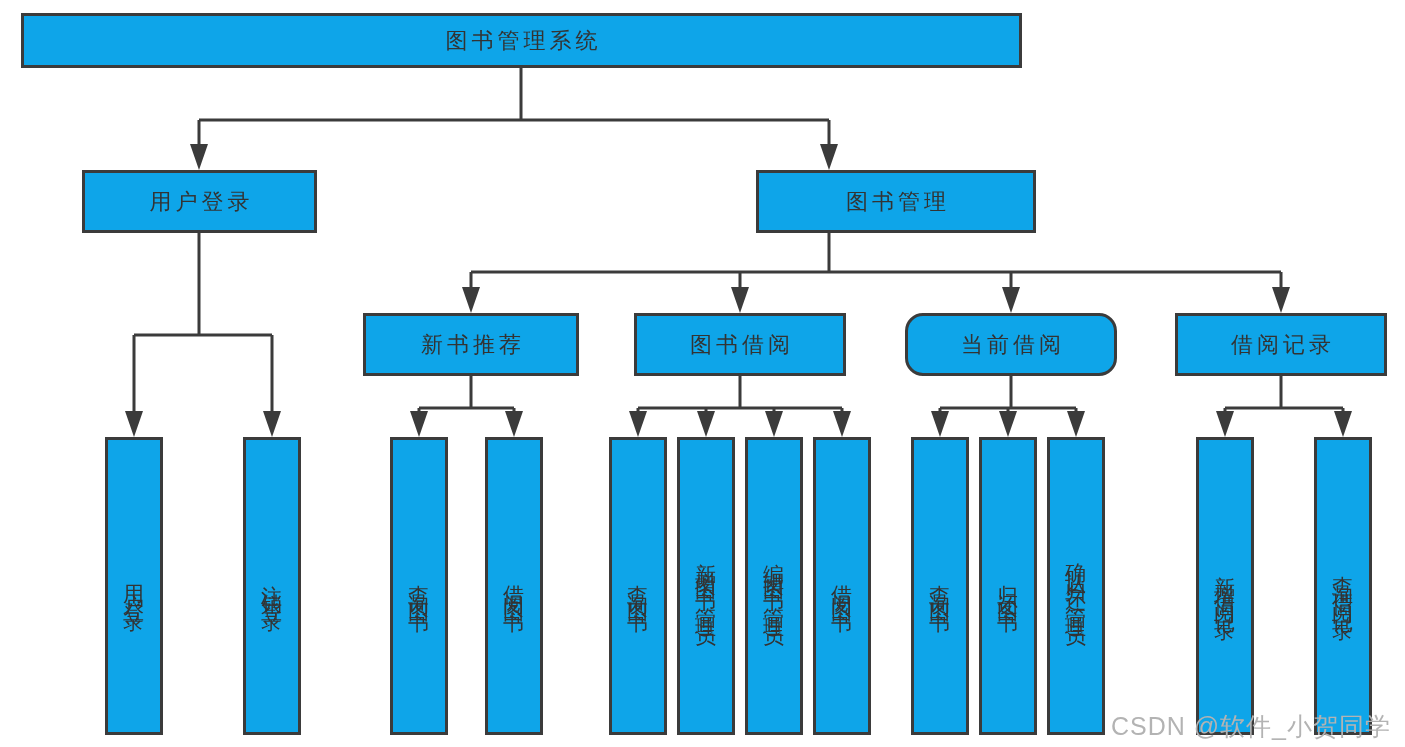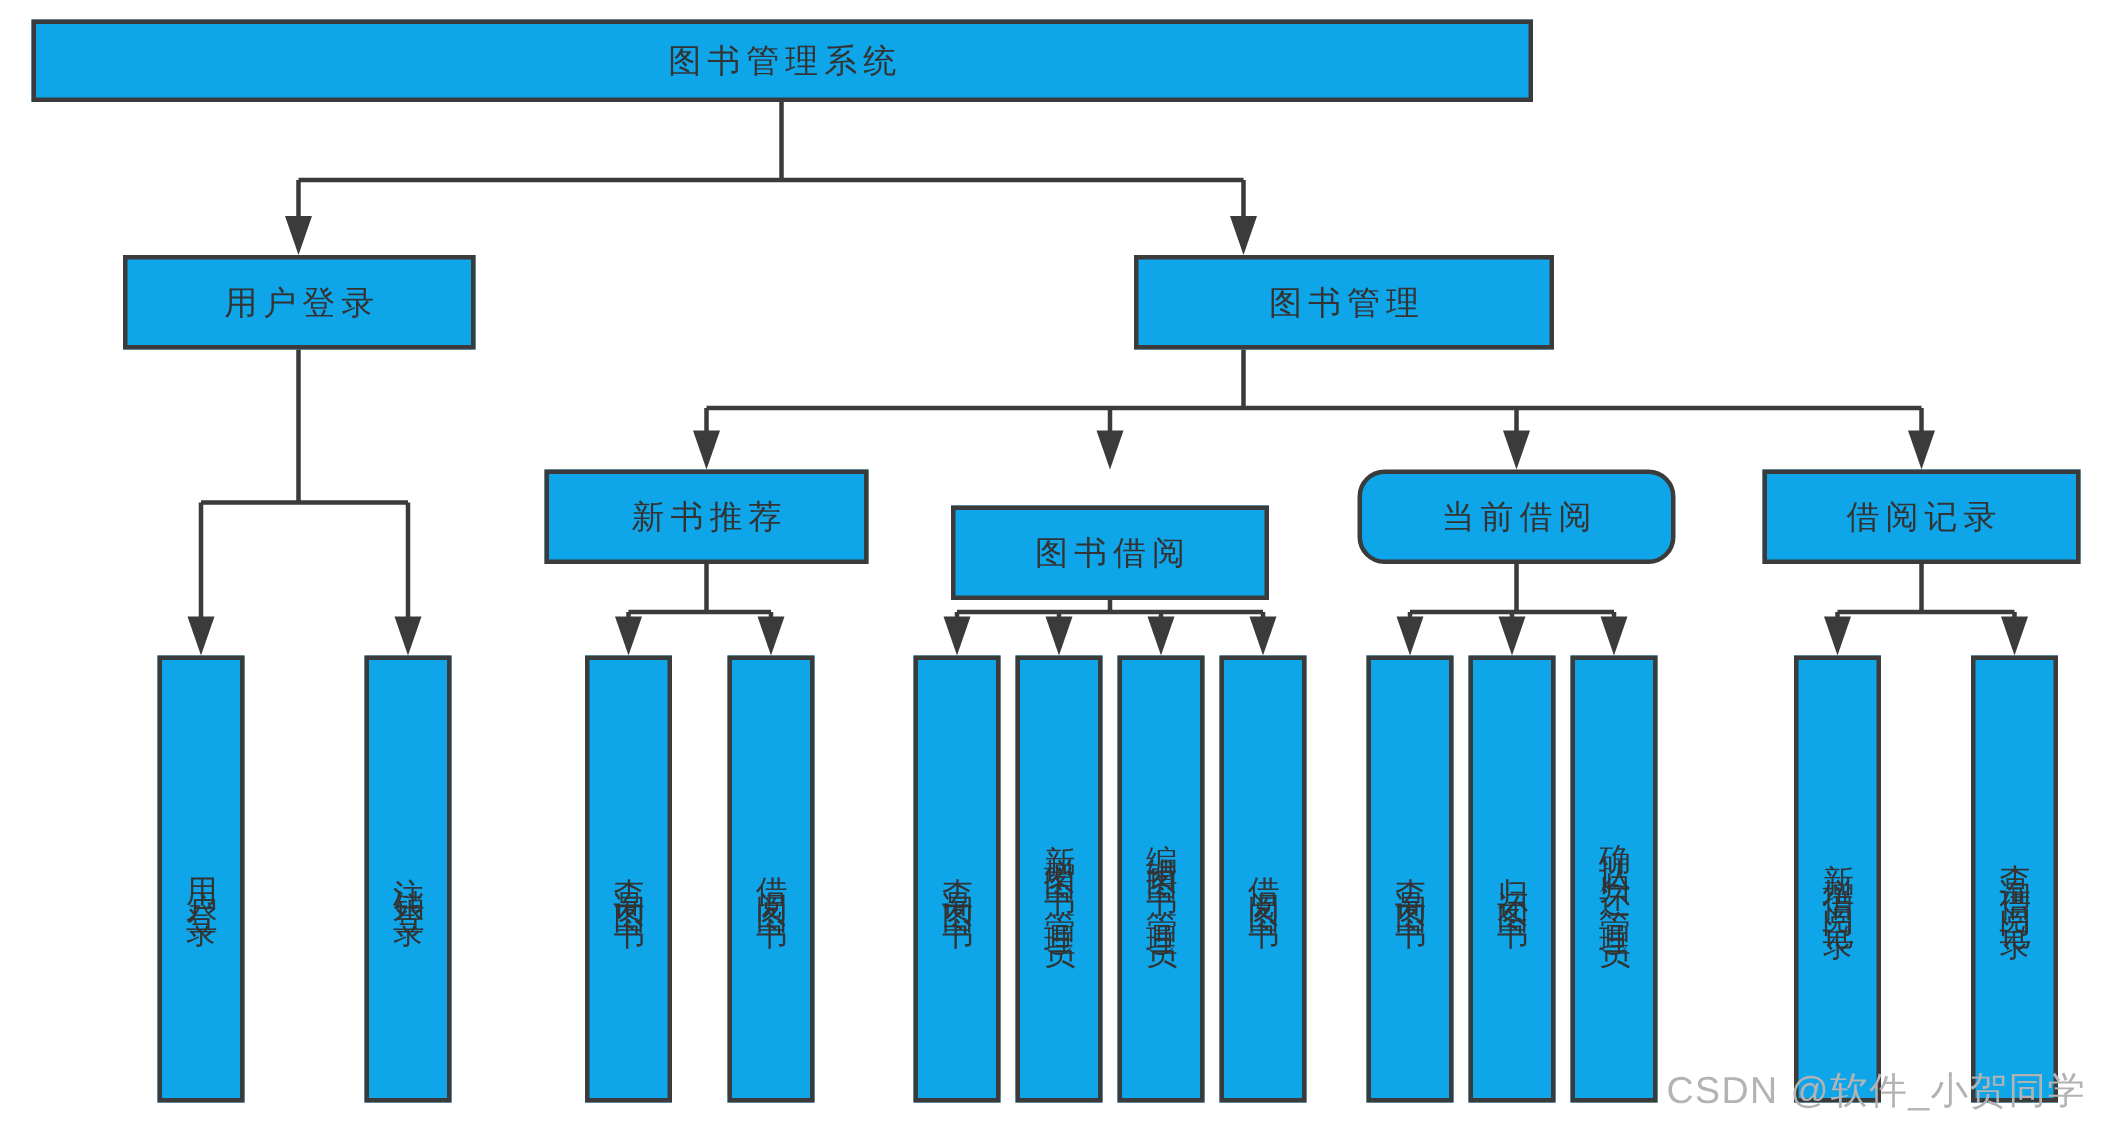--- a/index.html
+++ b/index.html
@@ -96,21 +96,21 @@
   <div class="node hnode" style="left:82px;top:170px;width:235px;height:63px;">
     <span>用户登录</span>
   </div>
   <div class="node hnode" style="left:712px;top:170px;width:280px;height:63px;margin-left:44px;">
     <span>图书管理</span>
   </div>
 
   <div class="node hnode" style="left:363px;top:313px;width:216px;height:63px;">
     <span>新书推荐</span>
   </div>
-  <div class="node hnode" style="left:634px;top:313px;width:212px;height:63px;margin-top:24px;">
+  <div class="node hnode" style="left:634px;top:313px;width:212px;height:63px;">
     <span>图书借阅</span>
   </div>
   <div class="node hnode" style="left:905px;top:313px;width:212px;height:63px;border-radius:18px;">
     <span>当前借阅</span>
   </div>
   <div class="node hnode" style="left:1175px;top:313px;width:212px;height:63px;">
     <span>借阅记录</span>
   </div>
 
   <div class="node vnode" style="left:105px;">

